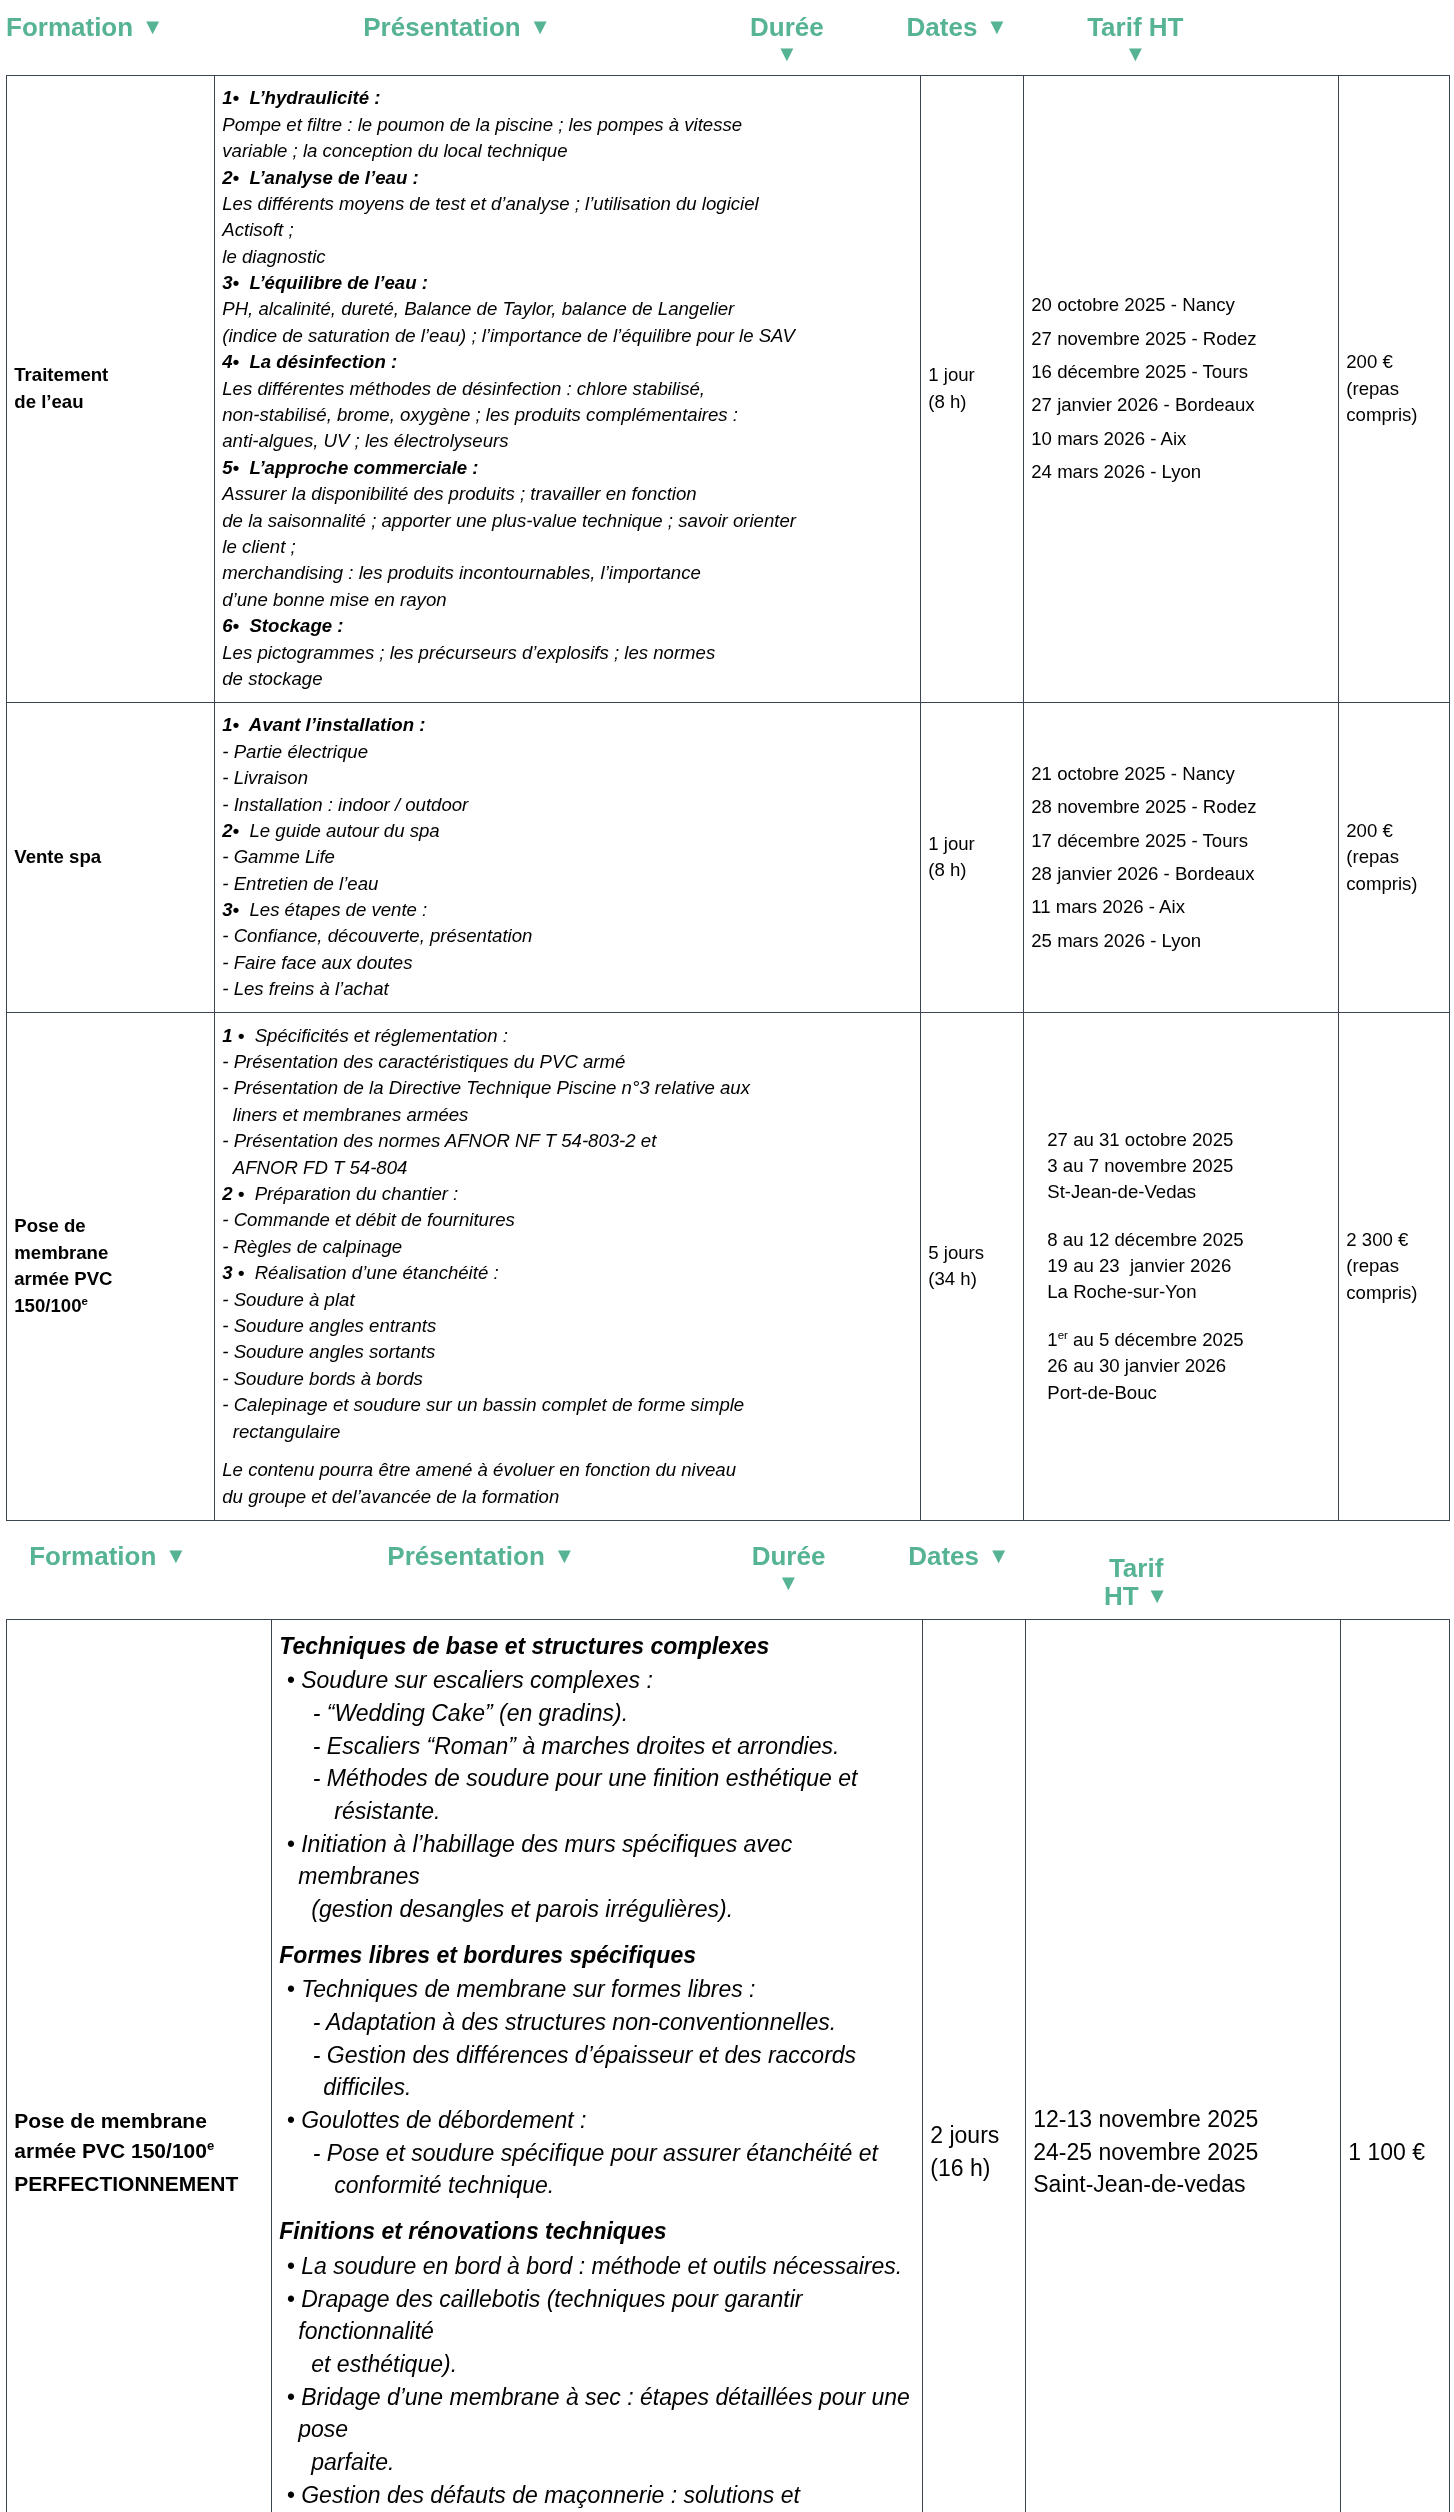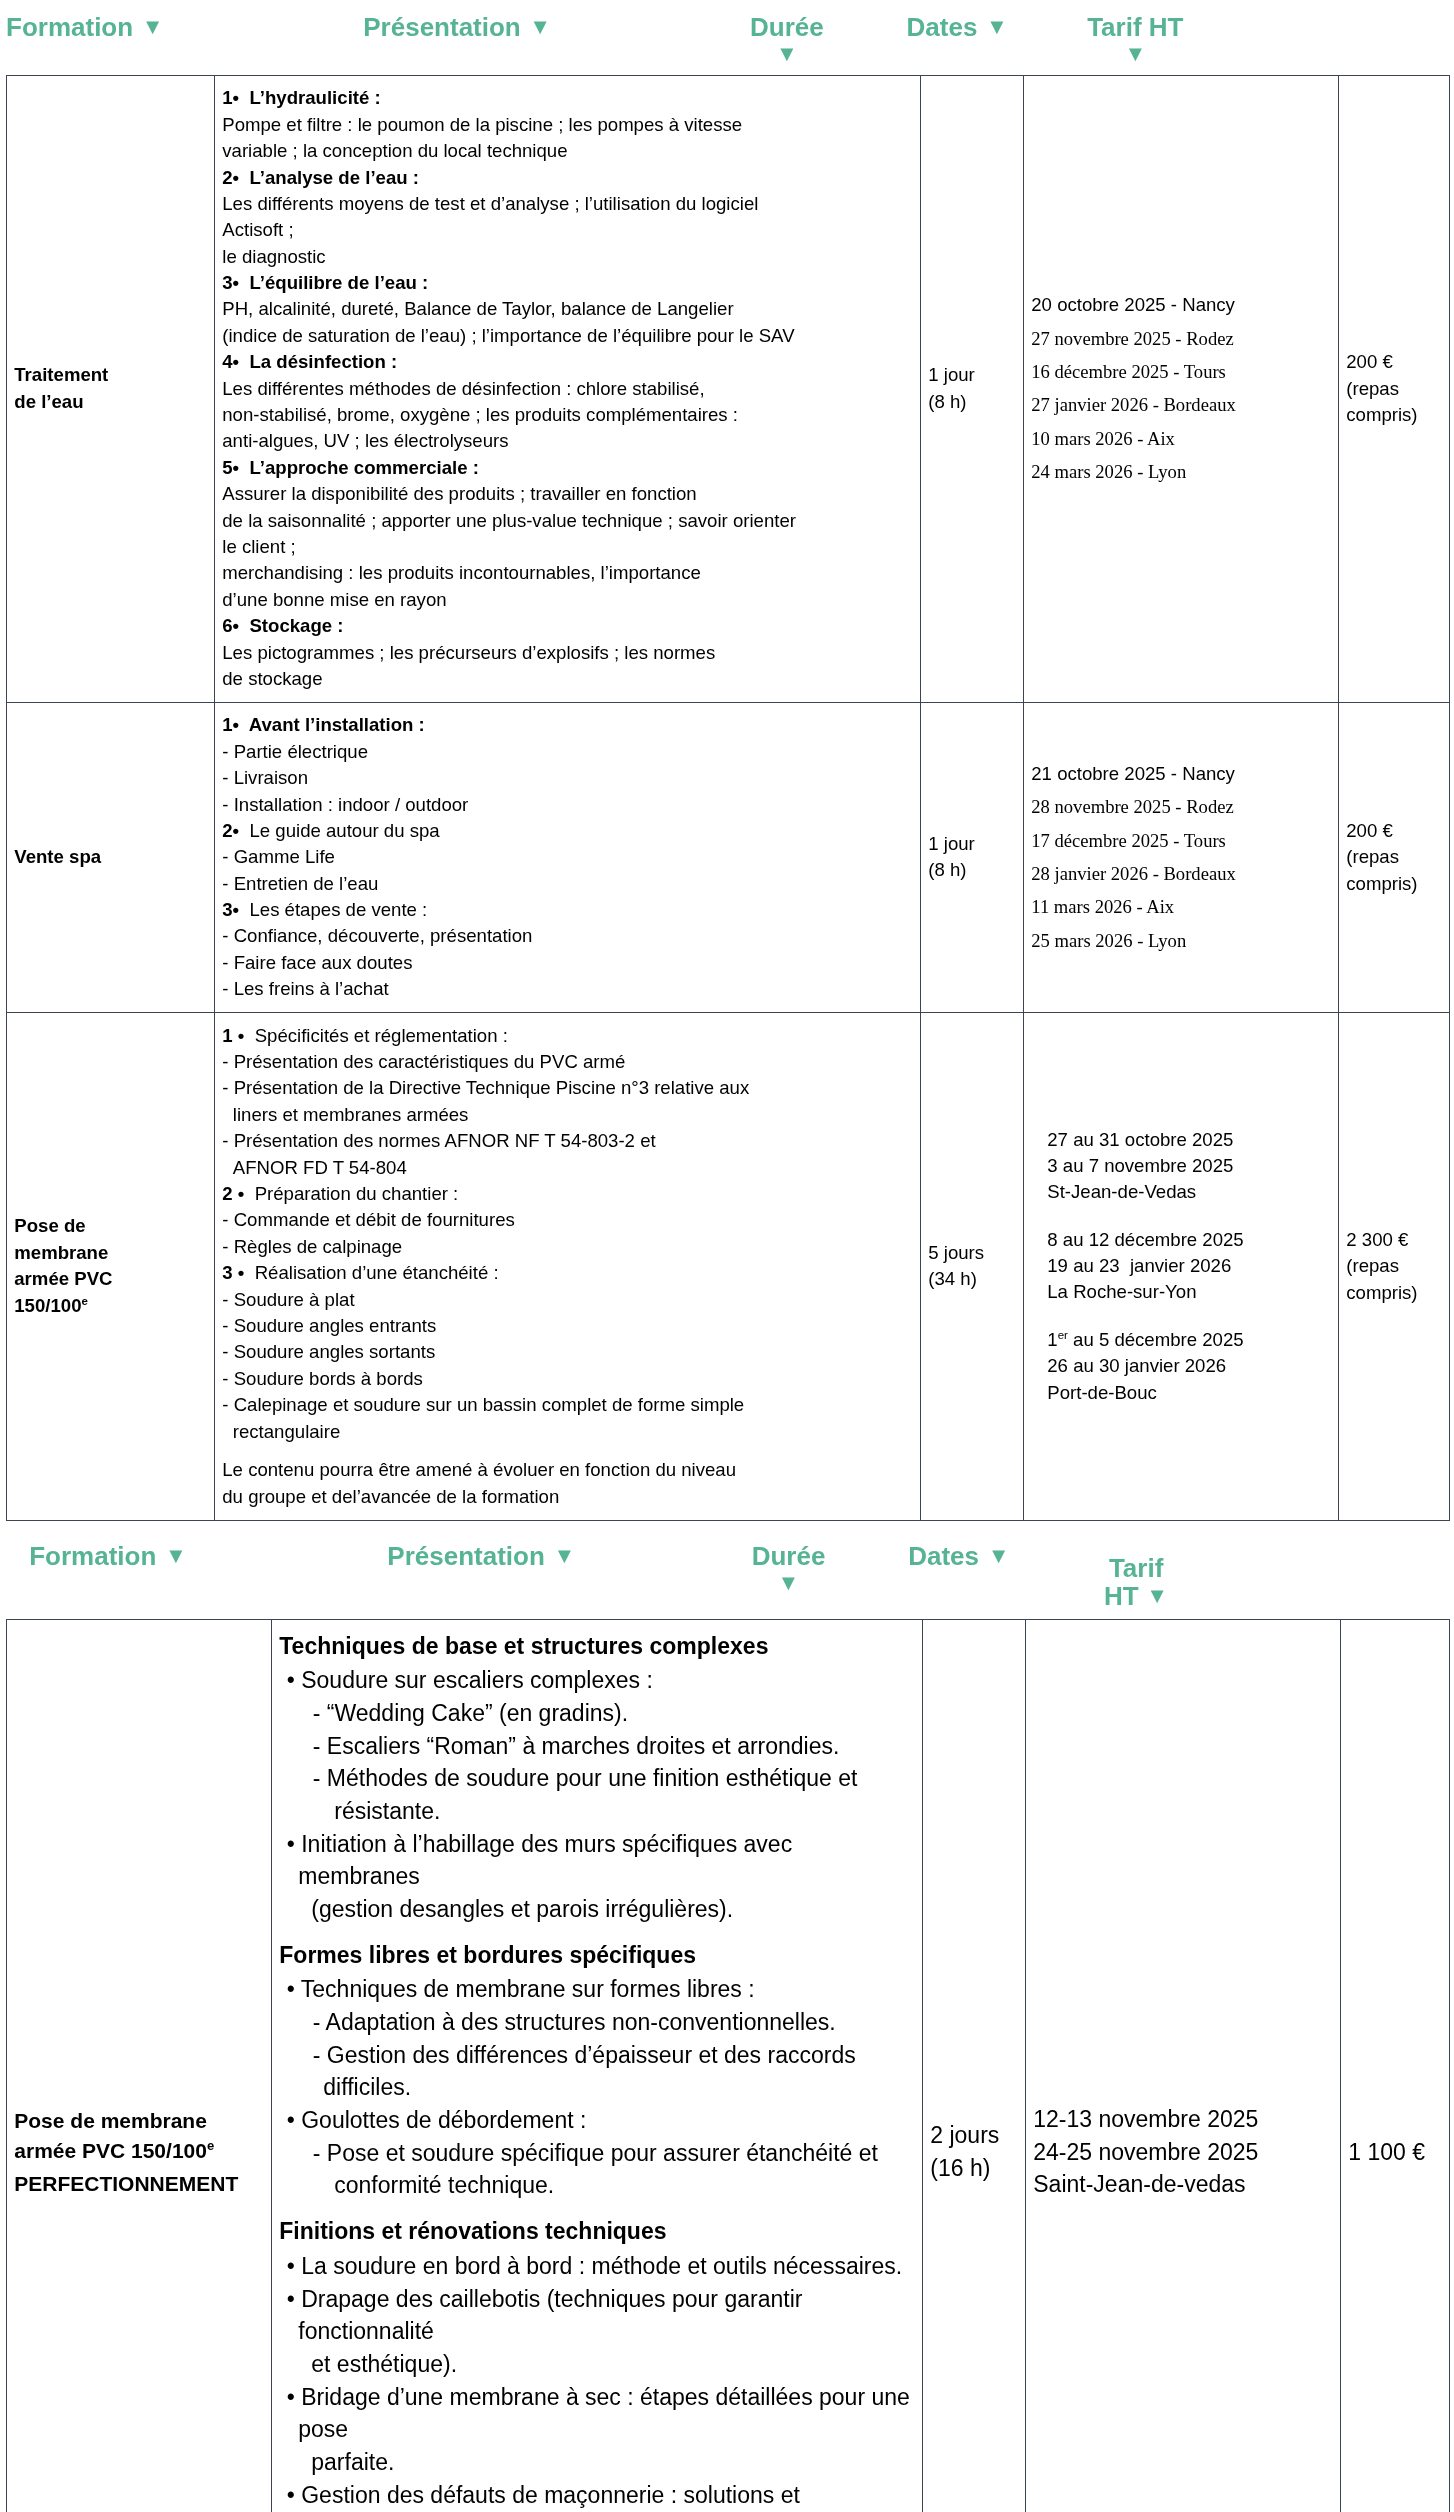--- a/index.html
+++ b/index.html
@@ -77,38 +77,39 @@
     font-weight: bold;
     font-size: 20px;
     line-height: 1.38;
     padding-left: 21px;
     padding-right: 5.7px;
   }
   td.c-presentation {
     text-align: left;
     vertical-align: top;
     padding: 15.3px 9.5px 15.3px 15.3px;
+    font-style: italic;
   }
   td.c-duree, td.c-dates, td.c-tarif {
   }
   td.c-dates { line-height: 1.2; }
   .num { font-weight: bold; }
   sup { font-size: 0.62em; vertical-align: super; }
 
   
   .pline { white-space: pre-wrap; }
   .pline.hd { font-weight: bold; }
   .pline.ind { padding-left: 10.5px; }
   .gap { height: 12.4px; }
 
   
   .dgroup { margin: 16px; }
   .dgroup + .dgroup { margin-top: 21px; }
   .dline { white-space: pre-wrap; }
-  .dline.sp { margin-top: 7px; font-family: Liberation Serif, serif; }
+  .dline.sp { margin-top: 7px; }
 
   
   table.grid.g2 td { font-size: 23px; }
   table.grid.g2 td.c-formation { font-size: 21px; line-height: 1.4; }
   .b2 { margin: 0; }
   .b2 .h { font-weight: bold; margin-bottom: 1.9px; }
   .b2 .li { padding-left: 19px; text-indent: -11.5px; }
   .b2 .li2 { padding-left: 44px; text-indent: -10.5px; }
   .b2 .cont { padding-left: 32px; }
   .b2 .cont2 { padding-left: 55px; }

